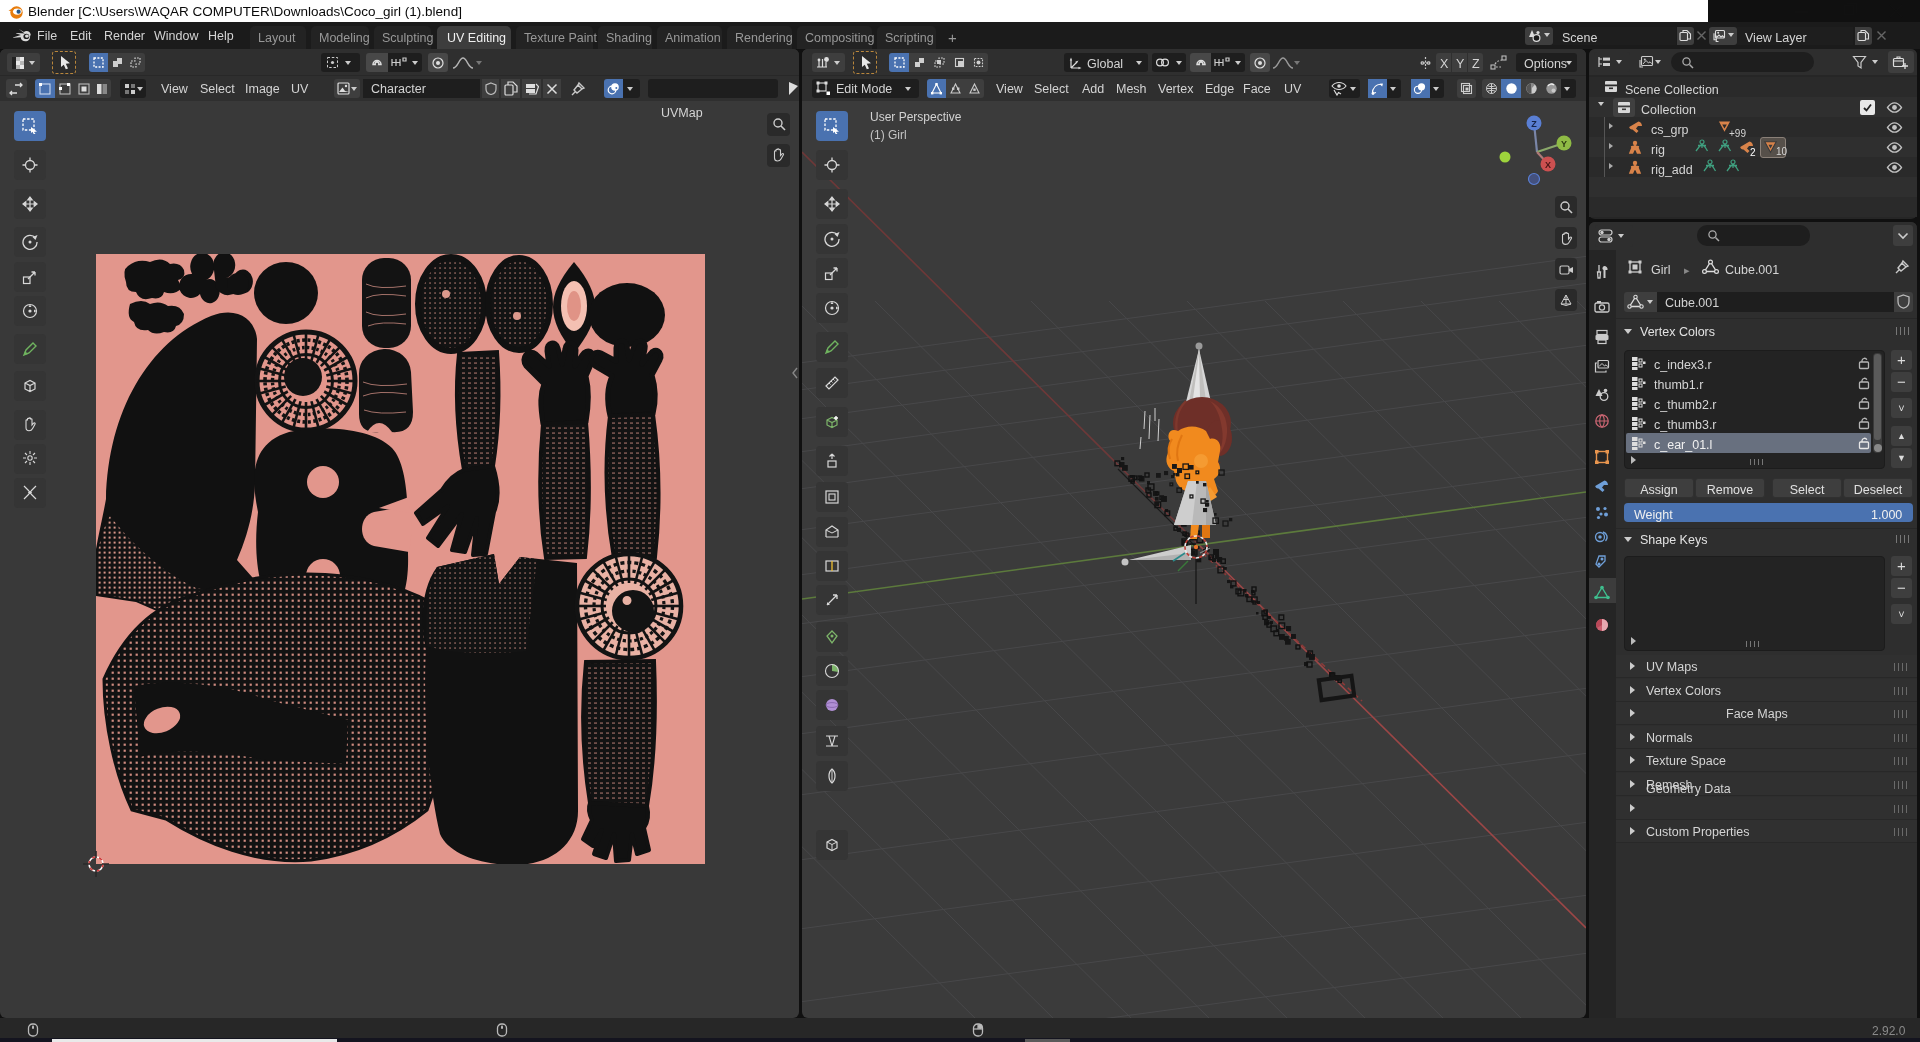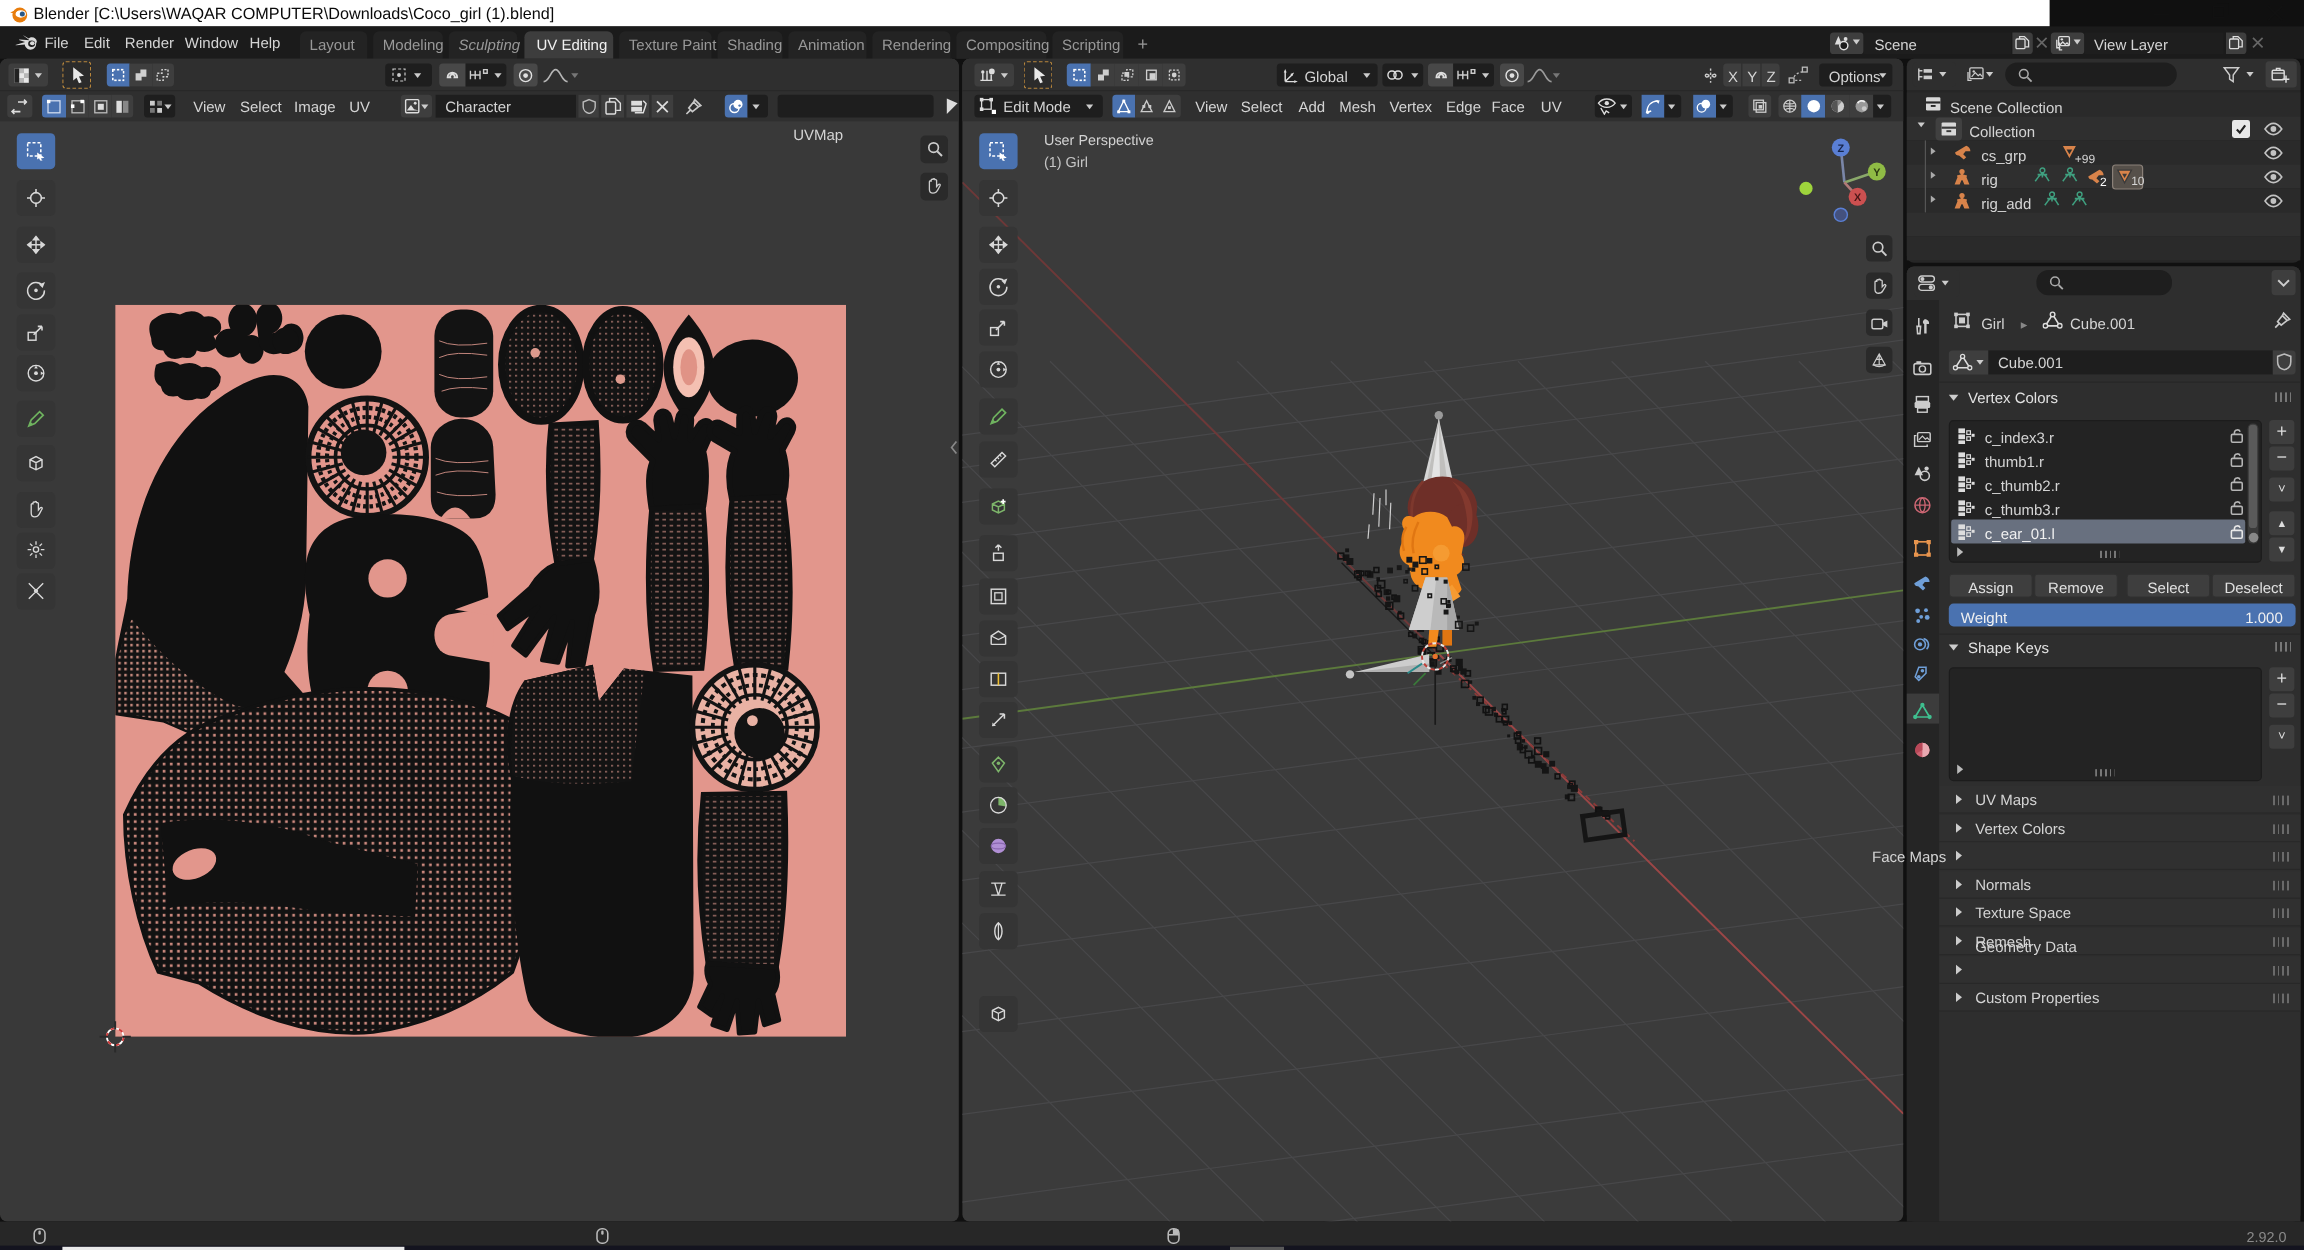--- a/index.html
+++ b/index.html
@@ -46,21 +46,21 @@
     <div class="ab t" style="left:70px;top:8px;">Edit</div>
     <div class="ab t" style="left:104px;top:8px;">Render</div>
     <div class="ab t" style="left:154px;top:8px;">Window</div>
     <div class="ab t" style="left:208px;top:8px;">Help</div>
 
     <div class="ab" style="left:250px;top:4px;width:56px;height:23px;background:#232323;border-radius:5px 5px 0 0;"></div>
     <div class="ab tg" style="left:258px;top:10px;">Layout</div>
     <div class="ab" style="left:311px;top:4px;width:58px;height:23px;background:#232323;border-radius:5px 5px 0 0;"></div>
     <div class="ab tg" style="left:319px;top:10px;">Modeling</div>
     <div class="ab" style="left:374px;top:4px;width:57px;height:23px;background:#232323;border-radius:5px 5px 0 0;"></div>
-    <div class="ab tg" style="left:382px;top:10px;font-style:italic;">Sculpting</div>
+    <div class="ab tg" style="left:382px;top:10px;">Sculpting</div>
     <div class="ab" style="left:437px;top:4px;width:74px;height:23px;background:#3d3d3d;border-radius:5px 5px 0 0;"></div>
     <div class="ab t" style="left:447px;top:10px;color:#f0f0f0;">UV Editing</div>
     <div class="ab" style="left:516px;top:4px;width:77px;height:23px;background:#232323;border-radius:5px 5px 0 0;"></div>
     <div class="ab tg" style="left:524px;top:10px;">Texture Paint</div>
     <div class="ab" style="left:598px;top:4px;width:54px;height:23px;background:#232323;border-radius:5px 5px 0 0;"></div>
     <div class="ab tg" style="left:606px;top:10px;">Shading</div>
     <div class="ab" style="left:657px;top:4px;width:65px;height:23px;background:#232323;border-radius:5px 5px 0 0;"></div>
     <div class="ab tg" style="left:665px;top:10px;">Animation</div>
     <div class="ab" style="left:727px;top:4px;width:65px;height:23px;background:#232323;border-radius:5px 5px 0 0;"></div>
     <div class="ab tg" style="left:735px;top:10px;">Rendering</div>
@@ -1372,21 +1372,21 @@
       <div class="ab" style="left:1616px;top:655px;width:301px;height:23px;background:#303030;border-bottom:1px solid #282828;"></div>
       <div class="ab" style="left:1630px;top:662px;border-left:5px solid #ccc;border-top:4px solid transparent;border-bottom:4px solid transparent;"></div>
       <div class="ab t" style="left:1646px;top:661px;">UV Maps</div>
       <div class="ab" style="left:1894px;top:663px;width:14px;height:8px;background:repeating-linear-gradient(90deg,#6a6a6a 0 1.5px,transparent 1.5px 4px);"></div>
       <div class="ab" style="left:1616px;top:679px;width:301px;height:23px;background:#303030;border-bottom:1px solid #282828;"></div>
       <div class="ab" style="left:1630px;top:686px;border-left:5px solid #ccc;border-top:4px solid transparent;border-bottom:4px solid transparent;"></div>
       <div class="ab t" style="left:1646px;top:685px;">Vertex Colors</div>
       <div class="ab" style="left:1894px;top:687px;width:14px;height:8px;background:repeating-linear-gradient(90deg,#6a6a6a 0 1.5px,transparent 1.5px 4px);"></div>
       <div class="ab" style="left:1616px;top:702px;width:301px;height:23px;background:#303030;border-bottom:1px solid #282828;"></div>
       <div class="ab" style="left:1630px;top:709px;border-left:5px solid #ccc;border-top:4px solid transparent;border-bottom:4px solid transparent;"></div>
-      <div class="ab t" style="left:1560px;top:708px;">Face Maps</div>
+      <div class="ab t" style="left:1726px;top:708px;">Face Maps</div>
       <div class="ab" style="left:1894px;top:710px;width:14px;height:8px;background:repeating-linear-gradient(90deg,#6a6a6a 0 1.5px,transparent 1.5px 4px);"></div>
       <div class="ab" style="left:1616px;top:726px;width:301px;height:23px;background:#303030;border-bottom:1px solid #282828;"></div>
       <div class="ab" style="left:1630px;top:733px;border-left:5px solid #ccc;border-top:4px solid transparent;border-bottom:4px solid transparent;"></div>
       <div class="ab t" style="left:1646px;top:732px;">Normals</div>
       <div class="ab" style="left:1894px;top:734px;width:14px;height:8px;background:repeating-linear-gradient(90deg,#6a6a6a 0 1.5px,transparent 1.5px 4px);"></div>
       <div class="ab" style="left:1616px;top:749px;width:301px;height:23px;background:#303030;border-bottom:1px solid #282828;"></div>
       <div class="ab" style="left:1630px;top:756px;border-left:5px solid #ccc;border-top:4px solid transparent;border-bottom:4px solid transparent;"></div>
       <div class="ab t" style="left:1646px;top:755px;">Texture Space</div>
       <div class="ab" style="left:1894px;top:757px;width:14px;height:8px;background:repeating-linear-gradient(90deg,#6a6a6a 0 1.5px,transparent 1.5px 4px);"></div>
       <div class="ab" style="left:1616px;top:773px;width:301px;height:23px;background:#303030;border-bottom:1px solid #282828;"></div>

